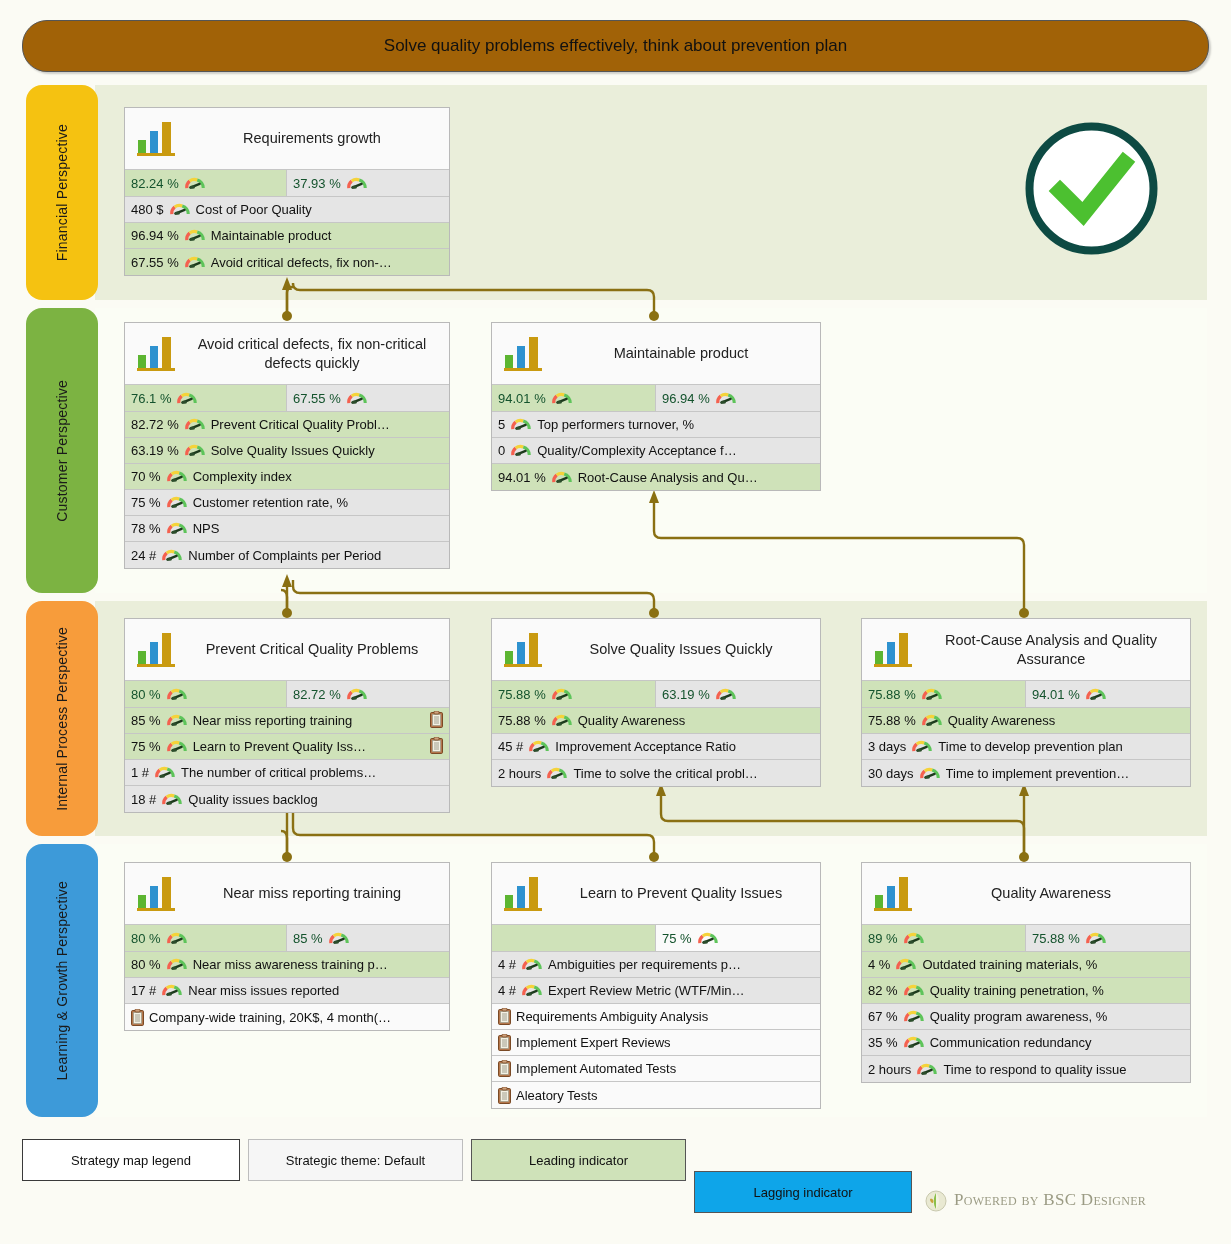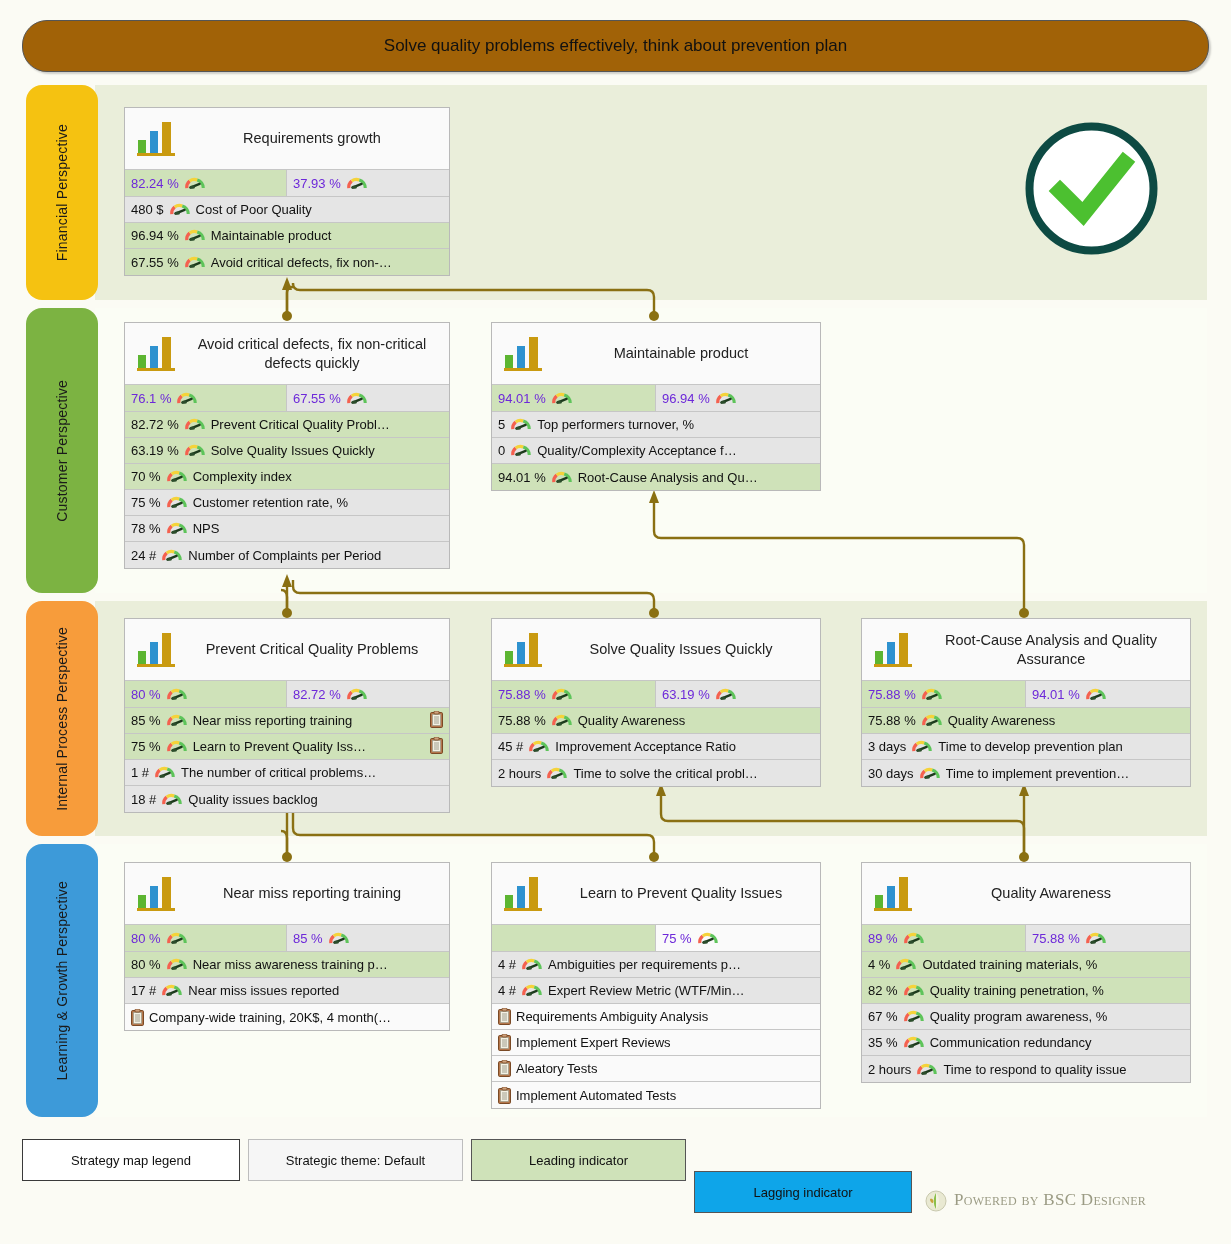--- a/index.html
+++ b/index.html
@@ -48,21 +48,21 @@
   .barchart i{position:absolute;bottom:3px;display:block;}
   .barchart .b1{left:1px;width:8px;height:13px;background:#5cb531;}
   .barchart .b2{left:13px;width:8px;height:22px;background:#2e92cf;}
   .barchart .b3{left:25px;width:9px;height:31px;background:#c99a10;}
   .barchart .base{left:0;bottom:0;width:38px;height:3px;background:#c99a10;}
 
   
   .dual{display:flex;border-bottom:1px solid #c6c6c6;height:26px;}
   .dual .half{
     flex:1 1 50%;display:flex;align-items:center;gap:5px;
-    padding:0 6px;font-size:13px;color:#6d28d9;box-sizing:border-box;
+    padding:0 6px;font-size:13px;color:#14532d;box-sizing:border-box;
   }
   .dual .half.left{border-right:1px solid #c6c6c6;}
 
   .row{
     display:flex;align-items:center;height:26px;gap:5px;
     border-bottom:1px solid #c6c6c6;padding:0 6px;font-size:13px;color:#111;
     box-sizing:border-box;white-space:nowrap;overflow:hidden;
   }
   .row:last-child{border-bottom:none;}
   .row .val{flex:0 0 auto;min-width:0;}
@@ -895,37 +895,37 @@
           <rect x="2.5" y="3.5" width="8" height="11" fill="#f3f1e4" stroke="#9c9c8a" stroke-width=".7"></rect>
           <rect x="4" y="0" width="5" height="3" rx="1" fill="#cfa27d" stroke="#7a4a26" stroke-width=".8"></rect>
           <g stroke="#8d8d7a" stroke-width=".8">
             <line x1="4" y1="6" x2="9" y2="6"></line>
             <line x1="4" y1="8" x2="9" y2="8"></line>
             <line x1="4" y1="10" x2="9" y2="10"></line>
             <line x1="4" y1="12" x2="9" y2="12"></line>
           </g>
         </svg>
       </span>
-      <span class="lbl">Aleatory Tests</span>
+      <span class="lbl">Implement Automated Tests</span>
     </div>
     <div class="row plain">
       <span class="clip">
         <svg viewBox="0 0 13 17" width="13" height="17" xmlns="http://www.w3.org/2000/svg">
           <rect x="0.5" y="1.5" width="12" height="15" rx="1.2" fill="#b5764b" stroke="#7a4a26" stroke-width="1"></rect>
           <rect x="2.5" y="3.5" width="8" height="11" fill="#f3f1e4" stroke="#9c9c8a" stroke-width=".7"></rect>
           <rect x="4" y="0" width="5" height="3" rx="1" fill="#cfa27d" stroke="#7a4a26" stroke-width=".8"></rect>
           <g stroke="#8d8d7a" stroke-width=".8">
             <line x1="4" y1="6" x2="9" y2="6"></line>
             <line x1="4" y1="8" x2="9" y2="8"></line>
             <line x1="4" y1="10" x2="9" y2="10"></line>
             <line x1="4" y1="12" x2="9" y2="12"></line>
           </g>
         </svg>
       </span>
-      <span class="lbl">Implement Automated Tests</span>
+      <span class="lbl">Aleatory Tests</span>
     </div>
   </div>
 
 <div class="obj" style="left:861px;top:862px;width:330px;">
     <div class="obj-head">
       <div class="barchart">
         <i class="base"></i>
         <i class="b1"></i>
         <i class="b2"></i>
         <i class="b3"></i>

